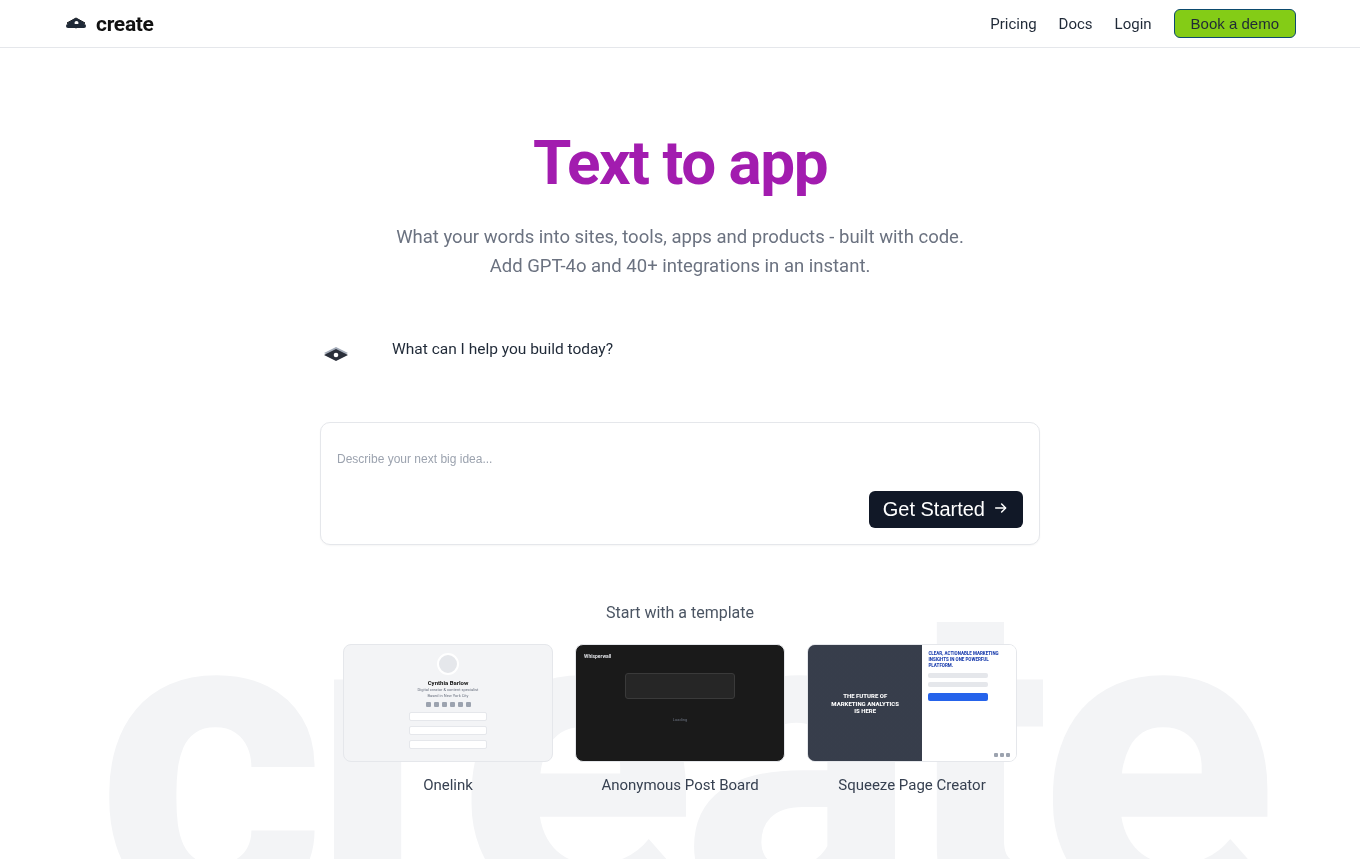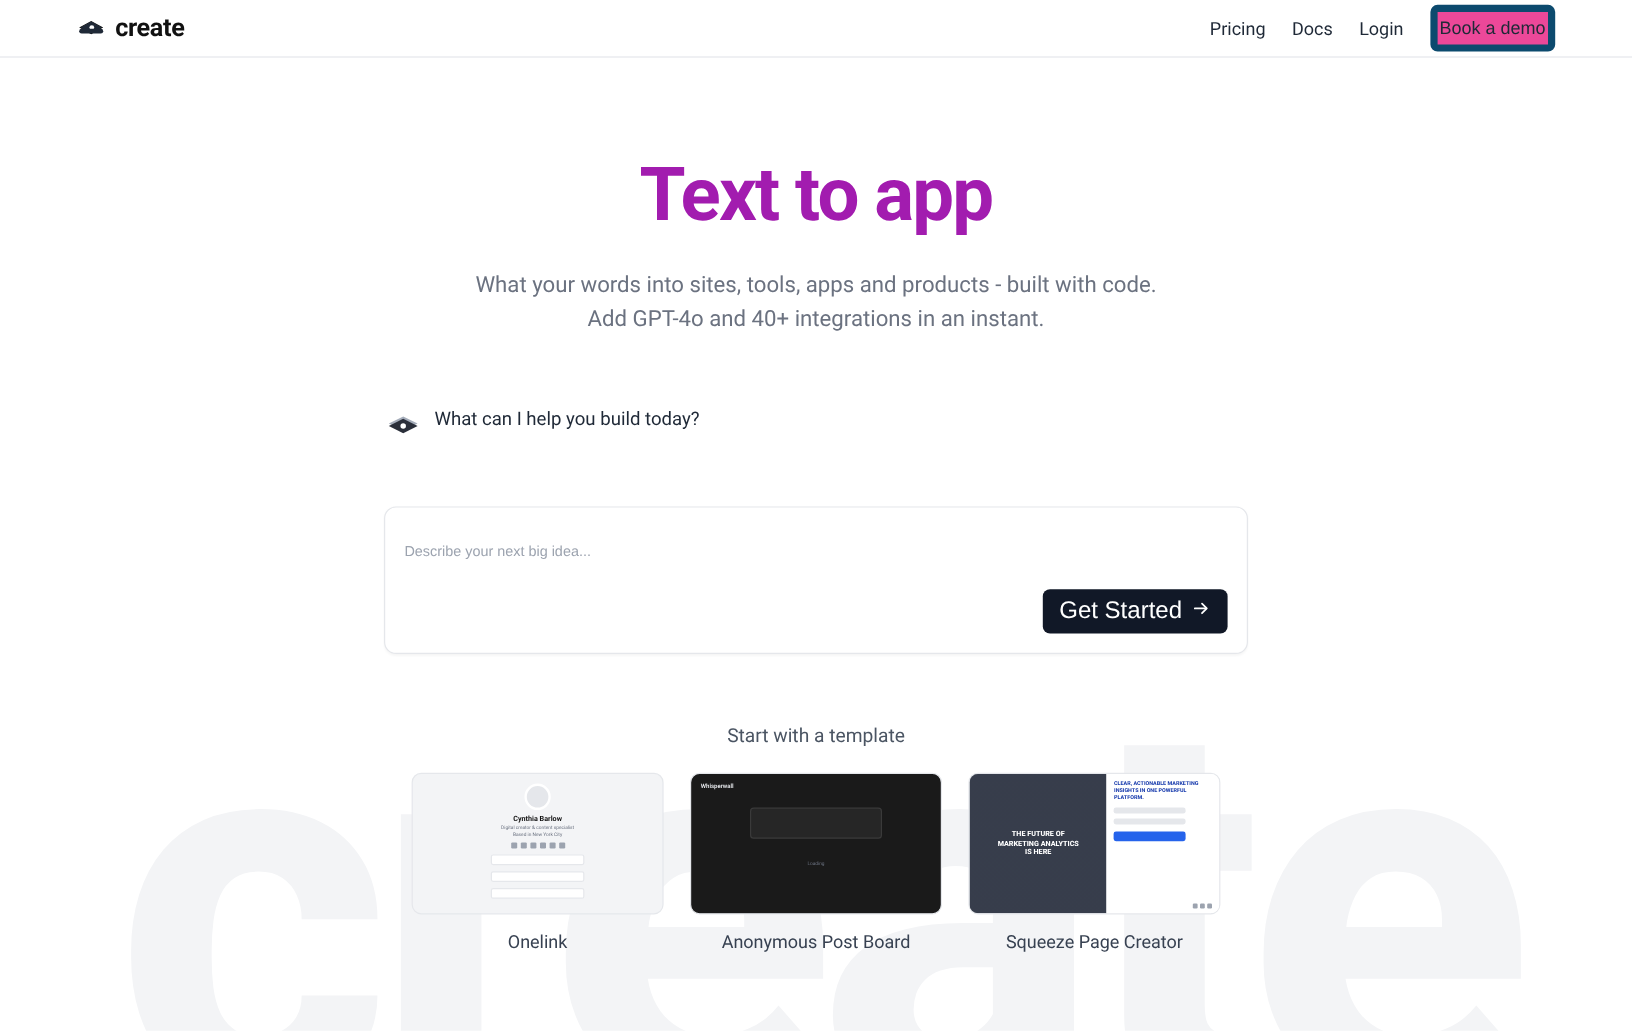--- a/index.html
+++ b/index.html
@@ -45,24 +45,24 @@
       gap: 22px;
     }
     .nav-link {
       font-size: 15px;
       color: #1f2937;
       cursor: pointer;
     }
     .demo-btn {
       font-size: 15px;
       color: #1f2937;
-      border: 6px solid #0c4a6e;
-      background: #ec4899;
+      border: 1px solid #0c4a6e;
+      background: #84cc16;
       border-radius: 6px;
-      padding: 5px 2px;
+      padding: 5px 16px;
       cursor: pointer;
     }
     
     .main {
       display: flex;
       flex-direction: column;
       align-items: center;
       padding-top: 58px;
       position: relative;
       z-index: 1;
@@ -91,21 +91,21 @@
       color: #6b7280;
       text-align: center;
       line-height: 1.55;
     }
     
     .chat-row {
       margin-top: 60px;
       width: 720px;
       display: flex;
       align-items: flex-start;
-      gap: 10px;
+      gap: 40px;
     }
     .chat-avatar {
       width: 32px;
       height: 32px;
       display: flex;
       align-items: center;
       justify-content: center;
       margin-top: -2px;
     }
     .chat-text {

